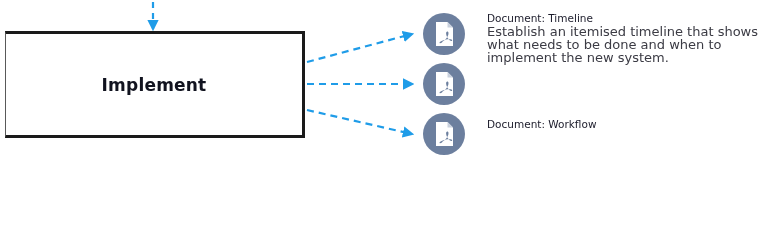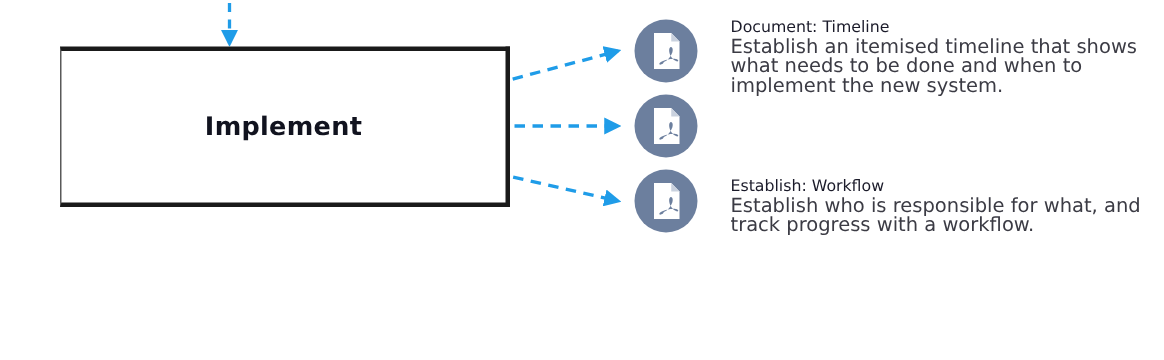--- a/index.html
+++ b/index.html
@@ -28,21 +28,20 @@
     height: 107px;
     box-sizing: border-box;
     background: #ffffff;
     border-top: 3px solid #1a1a1a;
     border-left: 1px solid #595959;
     border-right: 3px solid #1a1a1a;
     border-bottom: 3px solid #1a1a1a;
     display: flex;
     align-items: center;
     justify-content: center;
-    margin-left: 35px;
   }
   .process-box .box-label {
     font-size: 17px;
     font-weight: bold;
     color: #11131f;
     letter-spacing: 0.2px;
     font-family: "DejaVu Sans", sans-serif;
   }
 
   
@@ -158,17 +157,16 @@
 
   <div class="doc-icon" style="left:423px; top:113px;">
     <div class="circle"></div>
     <svg width="42" height="42" viewBox="0 0 42 42" xmlns="http://www.w3.org/2000/svg">
       <path d="M13 9 L24.5 9 L30 14.6 L30 33 L13 33 Z" fill="#ffffff"></path>
       <path d="M24.5 9 L30 14.6 L24.5 14.6 Z" fill="#c9d1de"></path>
       <path d="M19.6 28.4 c2.6 -1.2 4.6 -3.6 5.6 -6.4 c0.5 -1.5 0.4 -3.1 -0.5 -3.5 c-0.9 -0.4 -1.6 0.6 -1.6 2.1 c0 2.4 1.6 5.2 3.6 6.6 c1 0.7 2 1 2.4 0.5 c0.4 -0.5 -0.3 -1.2 -1.6 -1.4 c-2.6 -0.4 -6.2 0.3 -8.9 1.6 c-1.5 0.7 -2.3 1.5 -2 2 c0.3 0.5 1.3 0.2 2.4 -0.5 z" fill="#6c7f9e"></path>
     </svg>
   </div>
   <div class="doc-text" style="top:118px;">
-    <div class="doc-title">Establish: Workflow</div>
-    <div class="doc-desc">Establish who is responsible for what, and track progress with a workflow.</div>
+    <div class="doc-title">Document: Workflow</div>
   </div>
 
 </div>
 
 </body></html>

